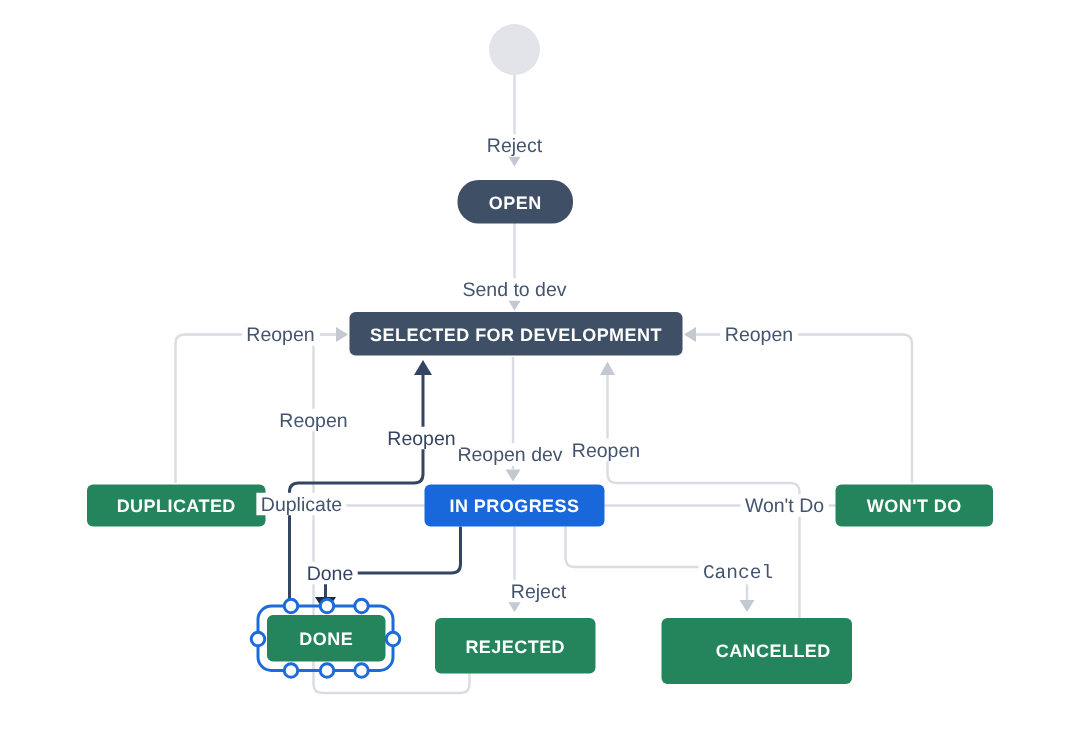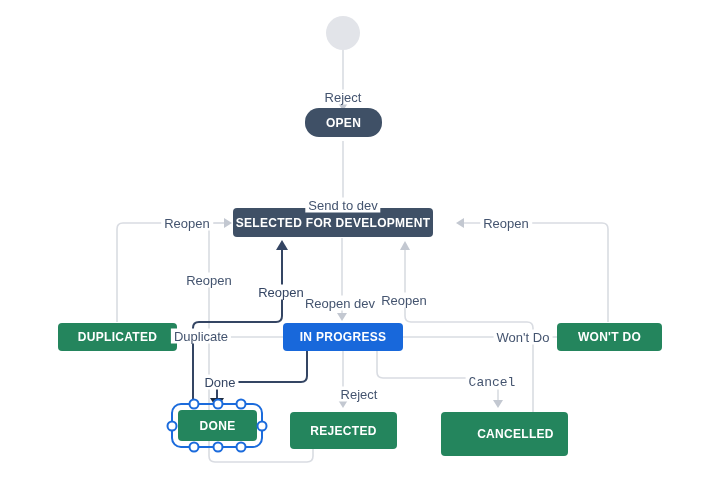--- a/index.html
+++ b/index.html
@@ -83,41 +83,41 @@
       <path class="ah dark" d="M276,250 L288,250 L282,240 Z"></path>
     </g>
     <g>
       <path class="edge dark" d="M307,351 L307,376 Q307,382 301,382 L223,382 Q217,382 217,388 L217,398"></path>
       <path class="ah black" d="M210,398 L224,398 L217,409 Z"></path>
     </g>
   </svg>
 
   <div class="start-circle"></div>
 
-  <div class="node navy" style="left:305px;top:108px;width:77px;height:29px;border-radius:14px;">OPEN</div>
-  <div class="node navy" style="left:233px;top:208px;width:200px;height:29px;">SELECTED FOR DEVELOPMENT</div>
+  <div class="node navy" style="left:305px;top:120px;width:77px;height:29px;border-radius:14px;">OPEN</div>
+  <div class="node navy" style="left:233px;top:208px;width:222px;height:29px;">SELECTED FOR DEVELOPMENT</div>
   <div class="node green" style="left:58px;top:323px;width:119px;height:28px;">DUPLICATED</div>
   <div class="node blue" style="left:283px;top:323px;width:120px;height:28px;">IN PROGRESS</div>
   <div class="node green" style="left:557px;top:323px;width:105px;height:28px;">WON'T DO</div>
   <div class="node green" style="left:178px;top:410px;width:79px;height:31px;font-size:12px;">DONE</div>
   <div class="node green" style="left:290px;top:412px;width:107px;height:37px;">REJECTED</div>
   <div class="node green" style="left:441px;top:412px;width:127px;height:44px;padding-left:22px;">CANCELLED</div>
 
   <div class="sel-outline"></div>
   <div class="handle" style="left:194px;top:404px;"></div>
   <div class="handle" style="left:218px;top:404px;"></div>
   <div class="handle" style="left:241px;top:404px;"></div>
   <div class="handle" style="left:172px;top:426px;"></div>
   <div class="handle" style="left:262px;top:426px;"></div>
   <div class="handle" style="left:194px;top:447px;"></div>
   <div class="handle" style="left:218px;top:447px;"></div>
   <div class="handle" style="left:241px;top:447px;"></div>
 
   <span class="tlabel" style="left:343px;top:97px;">Reject</span>
-  <span class="tlabel" style="left:343px;top:205px;">Send to dev</span>
+  <span class="tlabel" style="left:343px;top:193px;">Send to dev</span>
   <span class="tlabel" style="left:340px;top:303px;">Reopen dev</span>
   <span class="tlabel" style="left:187px;top:223px;">Reopen</span>
   <span class="tlabel" style="left:209px;top:280px;">Reopen</span>
   <span class="tlabel dark" style="left:281px;top:292px;">Reopen</span>
   <span class="tlabel" style="left:404px;top:300px;">Reopen</span>
   <span class="tlabel" style="left:506px;top:223px;">Reopen</span>
   <span class="tlabel" style="left:201px;top:336px;">Duplicate</span>
   <span class="tlabel" style="left:523px;top:337px;">Won't Do</span>
   <span class="tlabel dark" style="left:220px;top:382px;">Done</span>
   <span class="tlabel" style="left:343px;top:394px;margin-left:16px;">Reject</span>

